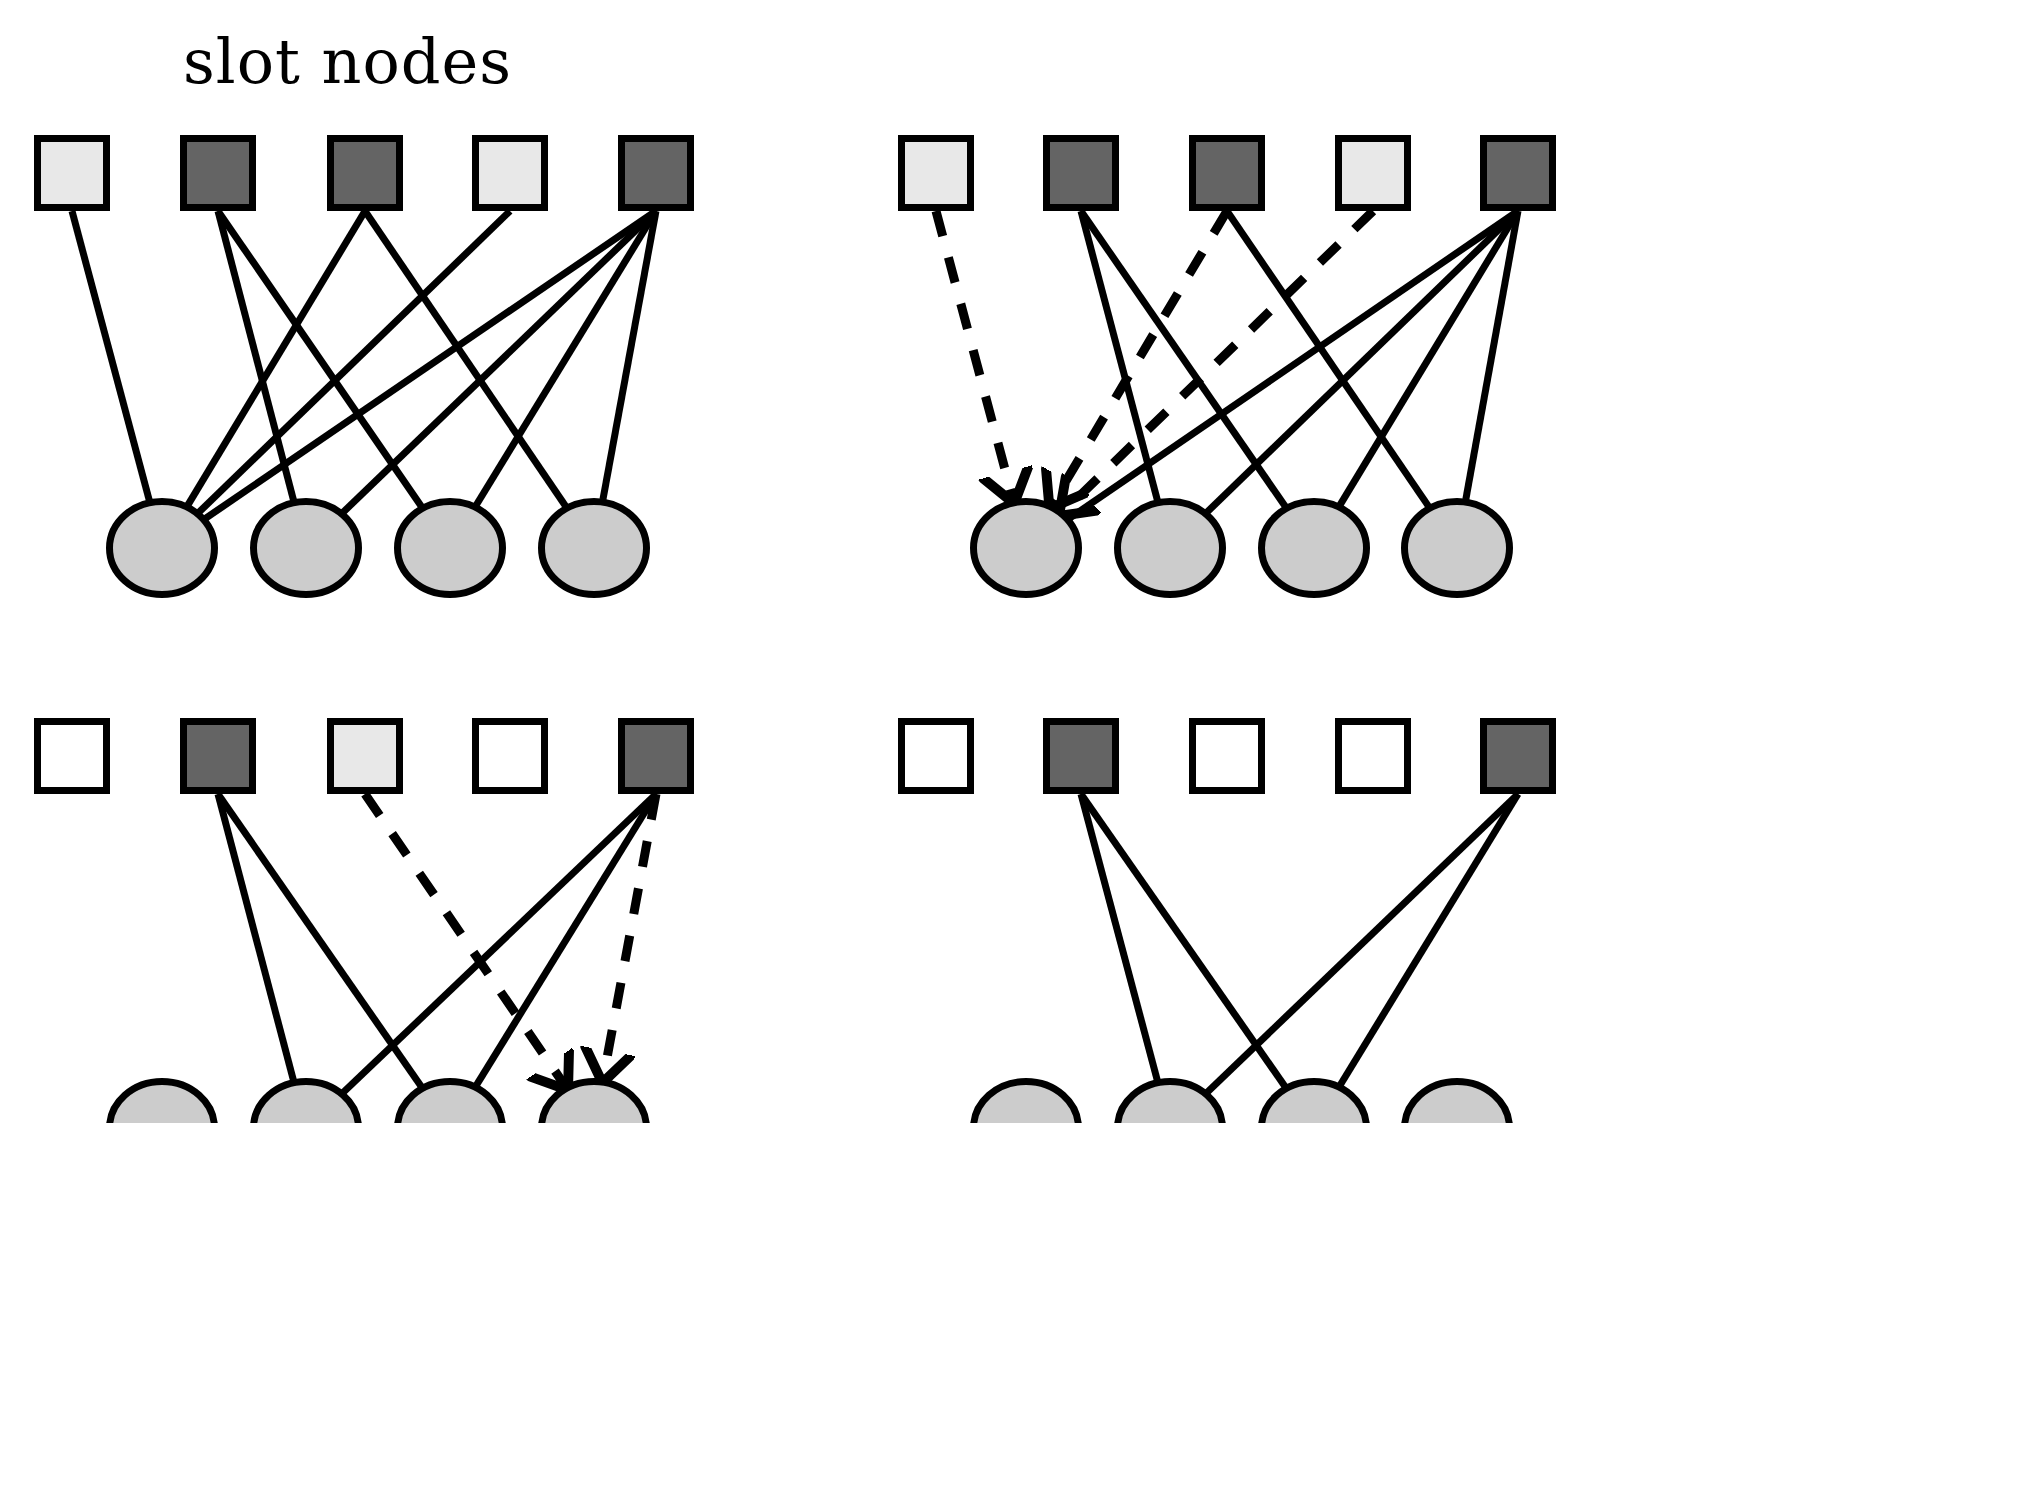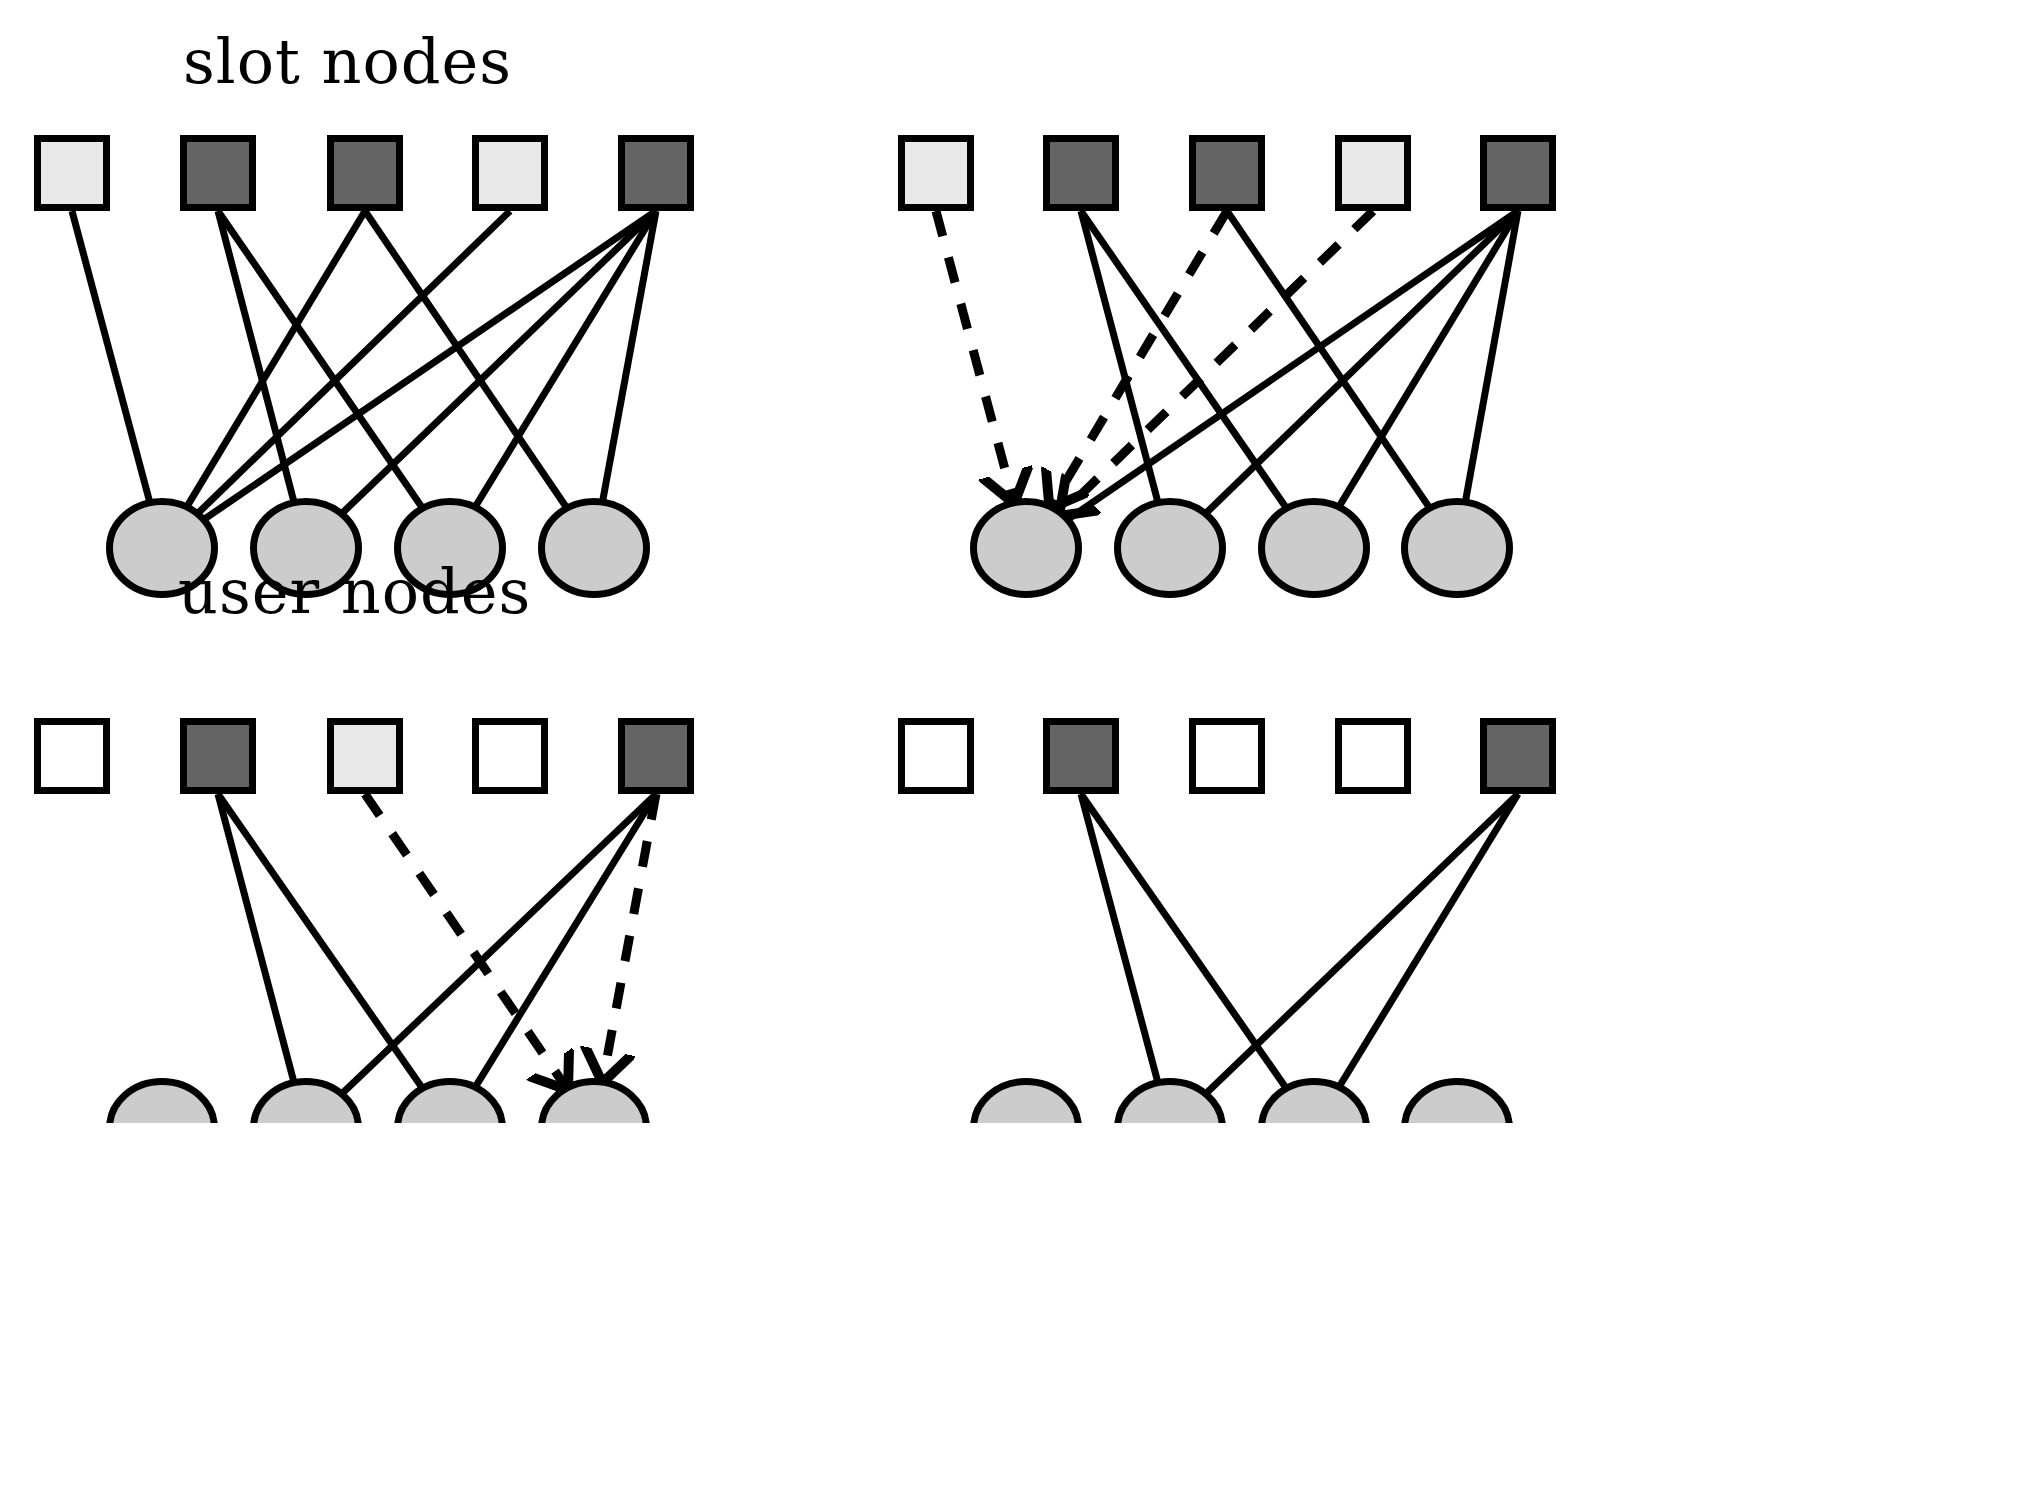--- a/index.html
+++ b/index.html
@@ -111,15 +111,14 @@
         <rect x="1483.5" y="721.5" width="69" height="69" fill="#646464" stroke="#000000" stroke-width="7"></rect>
         <ellipse cx="1026" cy="1128" rx="52.5" ry="46.5" fill="#cccccc" stroke="#000000" stroke-width="7"></ellipse>
         <ellipse cx="1170" cy="1128" rx="52.5" ry="46.5" fill="#cccccc" stroke="#000000" stroke-width="7"></ellipse>
         <ellipse cx="1314" cy="1128" rx="52.5" ry="46.5" fill="#cccccc" stroke="#000000" stroke-width="7"></ellipse>
         <ellipse cx="1457" cy="1128" rx="52.5" ry="46.5" fill="#cccccc" stroke="#000000" stroke-width="7"></ellipse>
       </g>
   </svg>
 
   <div class="panel-label" id="label-slot-nodes">slot nodes</div>
 
-  <div class="panel-label" id="label-user-nodes">user nodes</div>
 
 </div>
 
 </body></html>

